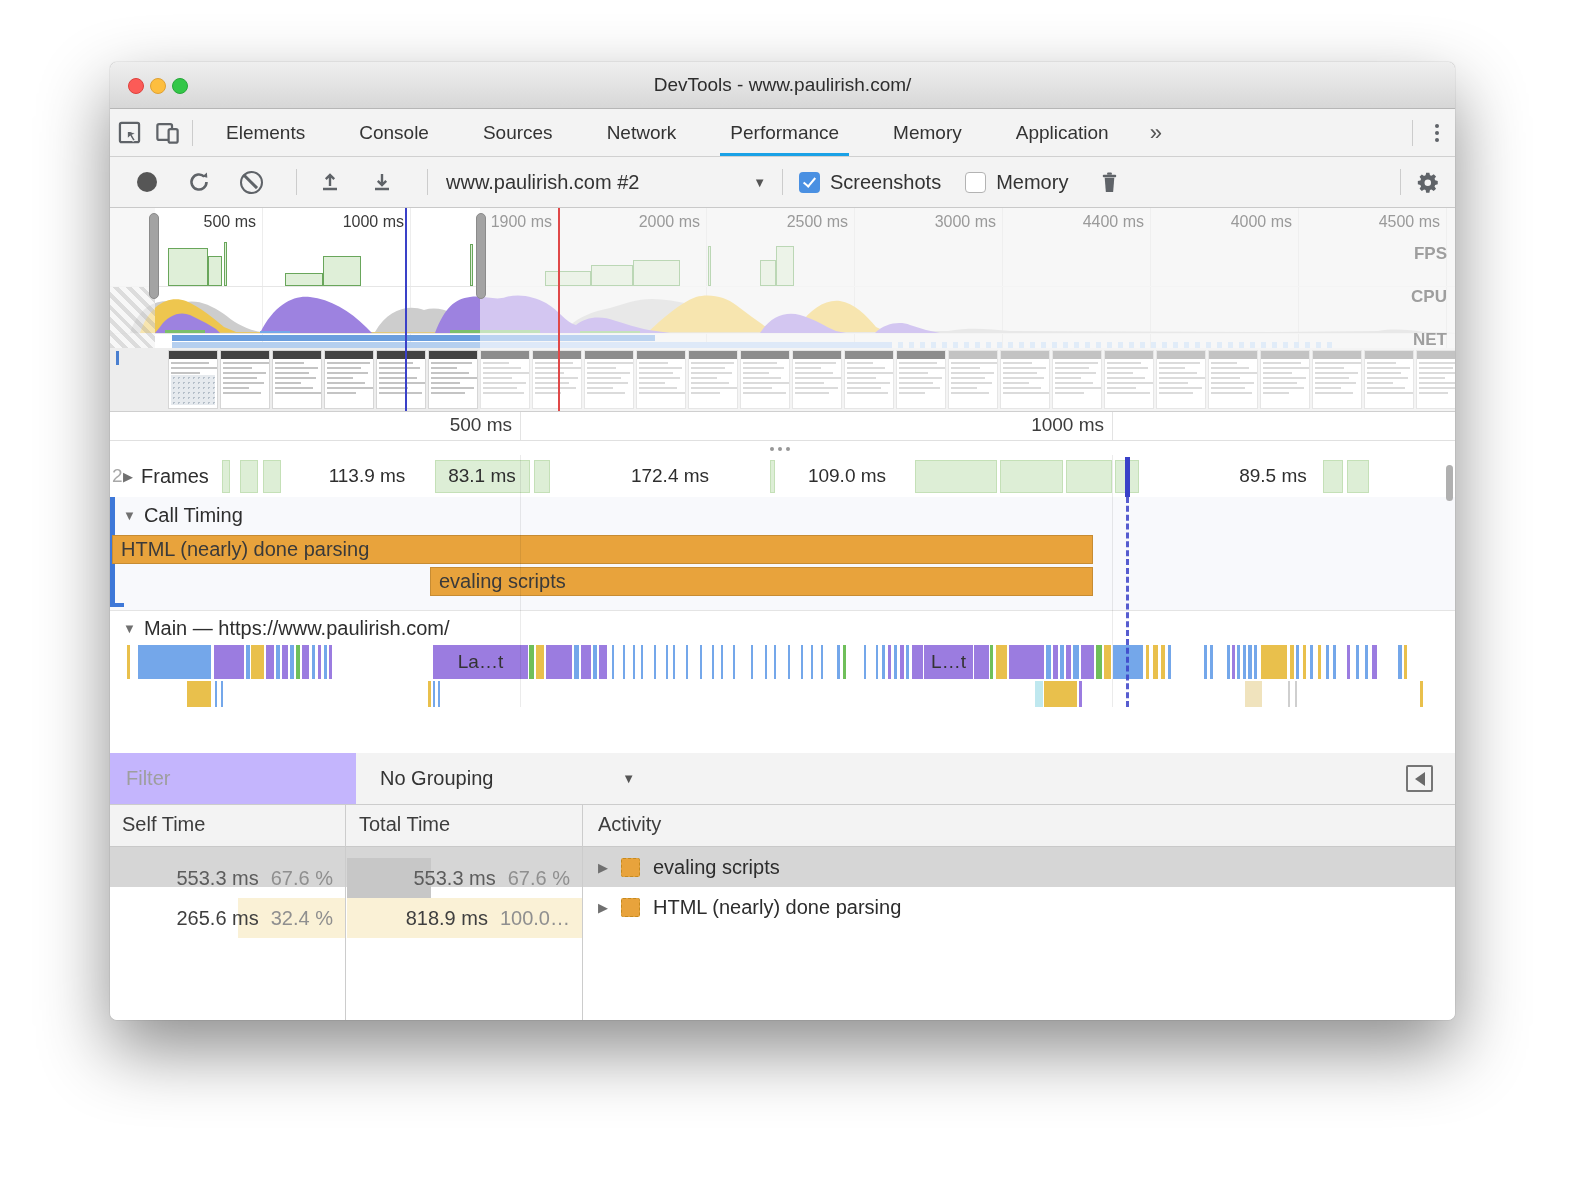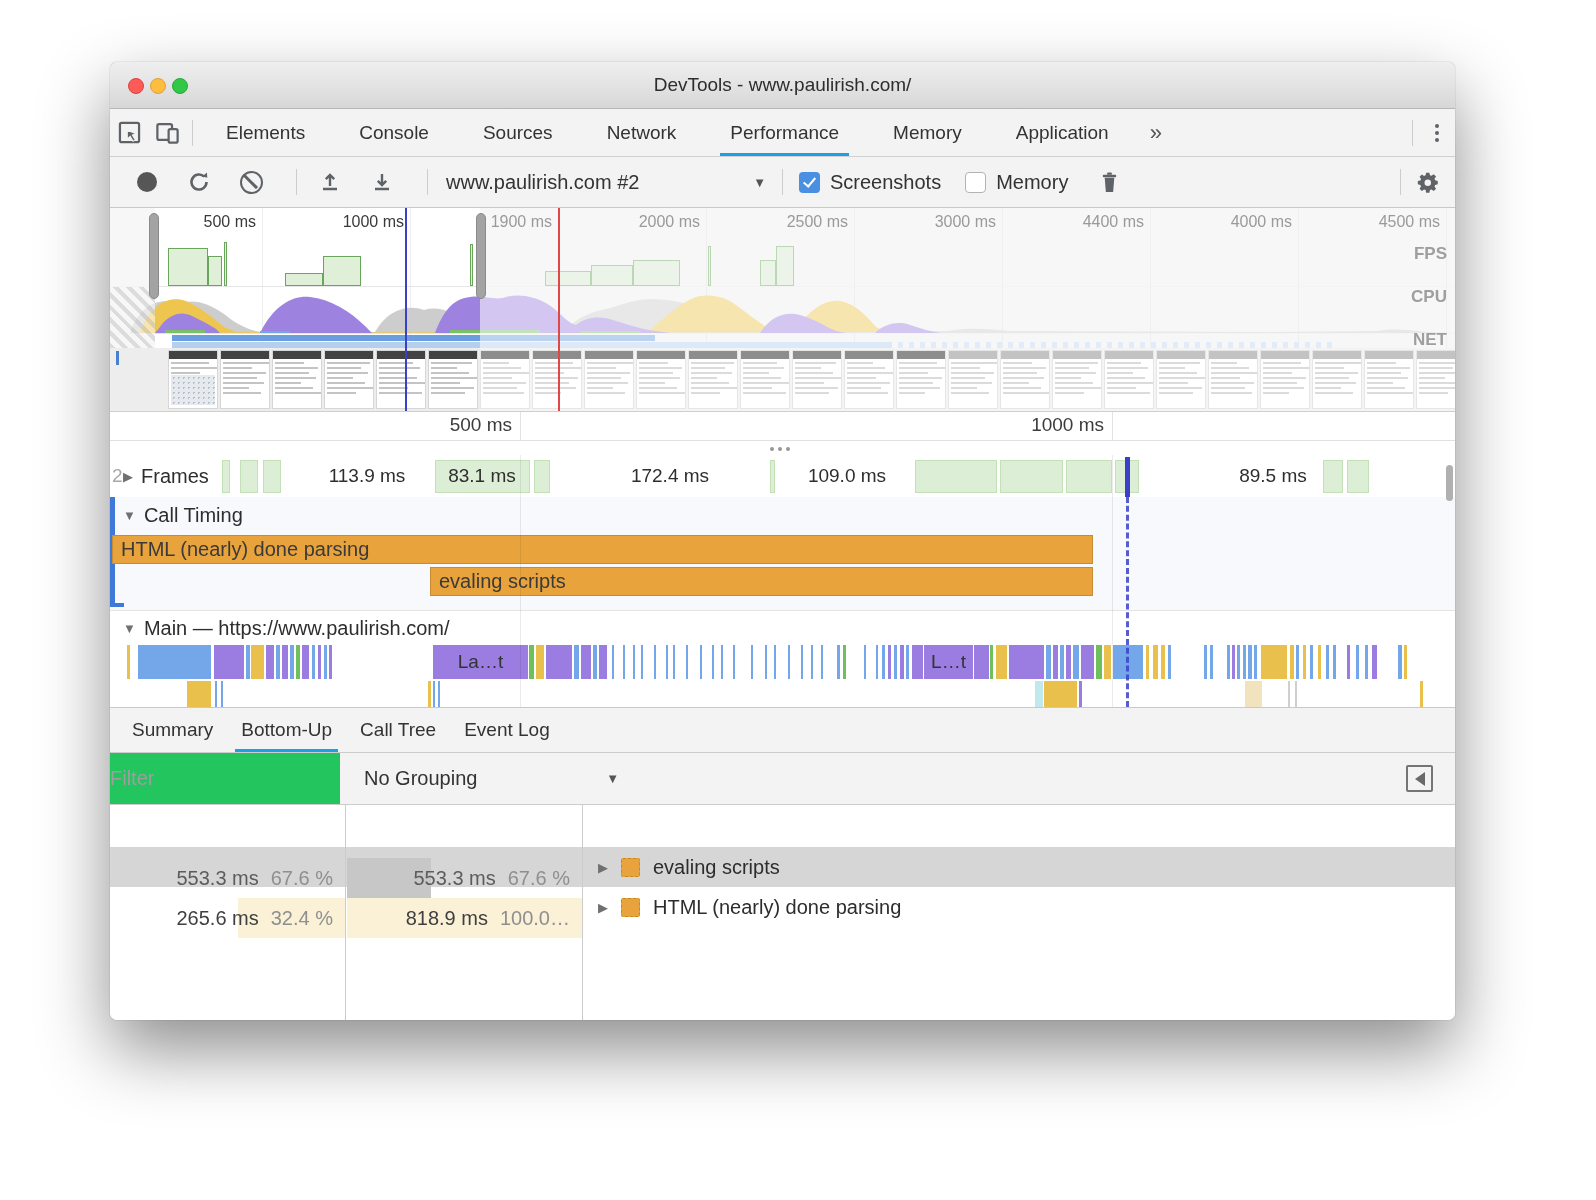--- a/index.html
+++ b/index.html
@@ -73,21 +73,21 @@
   .fchip{font-size:19px;color:#333;text-align:center;line-height:34px;overflow:hidden;white-space:nowrap;}
   .playhead-solid{position:absolute;left:1015px;top:16px;width:5px;height:40px;background:var(--pblue);z-index:7;}
   .playhead-dash{position:absolute;left:1016px;top:56px;width:0;height:210px;border-left:3px dashed var(--pblue);opacity:.85;z-index:7;}
   .scrollthumb{position:absolute;right:2px;top:24px;width:7px;height:36px;background:#b0b0b0;border-radius:4px;z-index:8;}
   
   .bottom{position:relative;height:318px;background:#fff;}
   .btabbar{position:absolute;left:0;top:0;width:1345px;height:46px;background:#f3f3f3;border-top:1px solid #c9c9c9;border-bottom:1px solid #ccc;display:flex;align-items:center;box-sizing:border-box;padding-left:8px;}
   .btab{font-size:19px;color:#333;margin:0 14px;height:100%;display:flex;align-items:center;position:relative;}
   .btab.active::after{content:"";position:absolute;left:-6px;right:-6px;bottom:0;height:3px;background:var(--accent);}
   .filterrow{position:absolute;left:0;top:46px;width:1345px;height:52px;background:#f3f3f3;border-bottom:1px solid #ccc;display:flex;align-items:center;box-sizing:border-box;}
-  .filterinput{width:230px;height:51px;border:none;outline:none;background:#22c55e;font-size:20px;padding:0 0 0 0;color:#333;font-family:"Liberation Sans",sans-serif;}
+  .filterinput{width:230px;height:51px;border:none;outline:none;background:#c4b5fd;font-size:20px;padding:0 0 0 16px;color:#333;font-family:"Liberation Sans",sans-serif;}
   .filterinput::placeholder{color:#9e9e9e;}
   .grouping{display:flex;align-items:center;justify-content:space-between;width:255px;margin-left:24px;font-size:20px;color:#333;}
   .sidebtn{margin-left:auto;margin-right:22px;width:27px;height:27px;border:2px solid #757575;border-radius:2px;display:flex;align-items:center;justify-content:center;box-sizing:border-box;}
   .sidebtn i{width:0;height:0;border-top:7px solid transparent;border-bottom:7px solid transparent;border-right:10px solid #6a6a6a;}
   .thead{position:absolute;left:0;top:98px;width:1345px;height:42px;background:#f3f3f3;border-bottom:1px solid #c9c9c9;box-sizing:border-box;}
   .thname{position:absolute;top:8px;font-size:20px;color:#3d3d3d;}
   .coldiv{position:absolute;top:98px;width:1px;height:220px;background:#ccc;z-index:5;}
   .trow{position:absolute;left:0;width:1345px;height:40px;}
   .trow.sel{background:#d6d6d6;}
   .cell{position:absolute;top:0;height:40px;box-sizing:border-box;}
@@ -699,35 +699,34 @@
         <div class="fseg" style="left: 1185px; width: 2px; background: rgb(207, 207, 207);"></div>
         <div class="fseg" style="left: 1310px; width: 3px; background: rgb(233, 192, 76);"></div>
       </div>
 
     <div class="playhead-solid"></div>
     <div class="playhead-dash"></div>
     <div class="scrollthumb"></div>
   </div>
 
   <div class="bottom">
-    <div class="btabbar" id="btabs">
-        <div class="btab">Summary</div>
-        <div class="btab active">Bottom-Up</div>
-        <div class="btab">Call Tree</div>
-        <div class="btab">Event Log</div>
-      </div>
     <div class="filterrow">
       <input class="filterinput" type="text" placeholder="Filter" style="">
       <div class="grouping">
         <span>No Grouping</span>
         <span class="caret">▼</span>
       </div>
       <div class="sidebtn">
           <i></i>
         </div>
+    </div>
+    <div class="thead">
+      <span class="thname" style="left:12px;">Self Time</span>
+      <span class="thname" style="left:249px;">Total Time</span>
+      <span class="thname" style="left:488px;">Activity</span>
     </div>
     <div class="coldiv" style="left:235px;"></div>
     <div class="coldiv" style="left:472px;"></div>
     <div id="rows">
         <div class="trow sel" style="top: 140px;">
           <div class="cell timecell" style="left: 0px; width: 235px;">
             <div class="ms" style="margin-right: 12px;">553.3 ms</div>
             <div class="pct">67.6 %</div>
           </div>
           <div class="cell timecell" style="left: 237px; width: 235px;">

